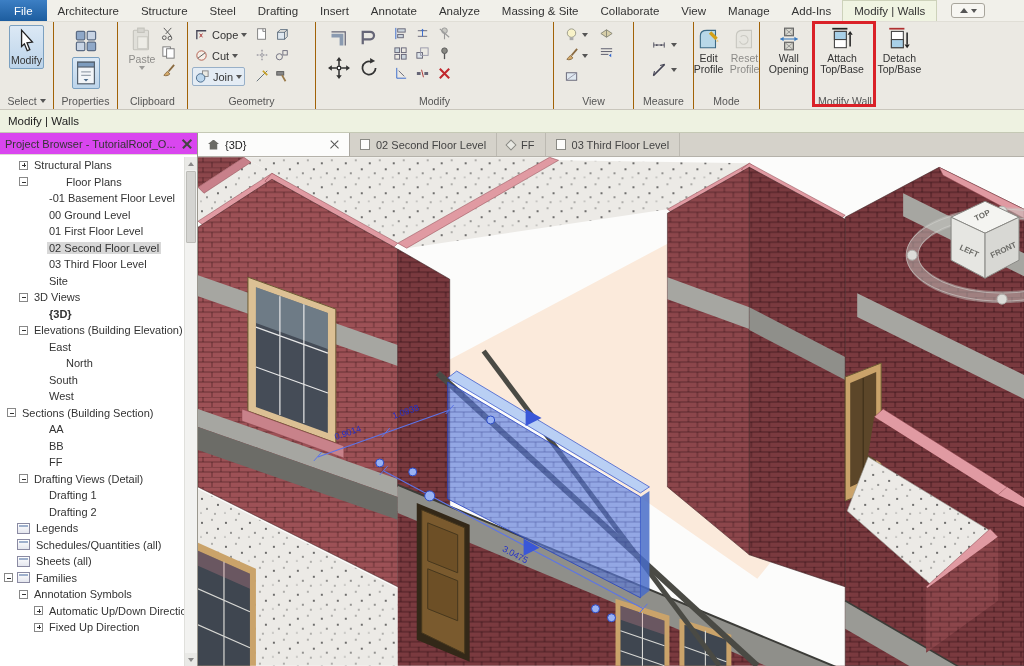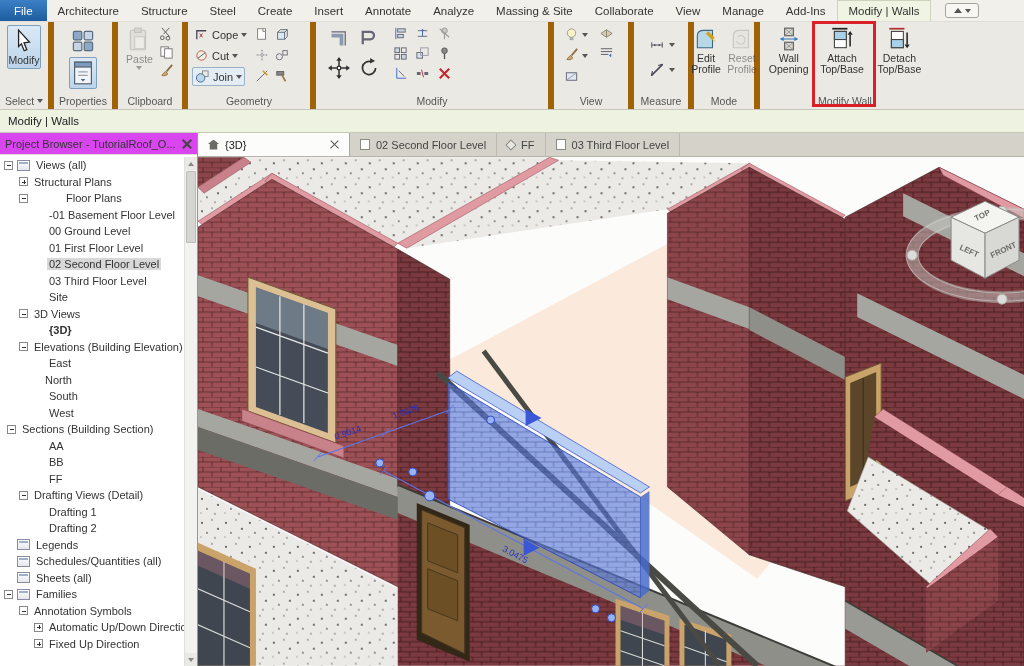--- a/index.html
+++ b/index.html
@@ -9,21 +9,21 @@
 .tabrow{height:22px;background:#f1f0ea;display:flex;align-items:stretch;border-bottom:1px solid #e0ded6}
 .rtabs{display:flex}
 .rtab{padding:0 11px;display:flex;align-items:center;font-size:11.5px;color:#333;cursor:default;white-space:nowrap}
 .rtab-file{background:linear-gradient(#3c7fc4,#1d5d9f);color:#fff;padding:0 14px}
 .rtab.ctx{background:#f0f4e2;border:1px solid #cdd2ba;border-bottom:none}
 .collapse{margin-left:14px;align-self:center;width:34px;height:15px;border:1px solid #a8a59c;border-radius:3px;background:#f7f6f2;display:flex;align-items:center;justify-content:center;gap:3px}
 .tri-up{width:0;height:0;border-left:4px solid transparent;border-right:4px solid transparent;border-bottom:5px solid #555}
 .dcaret{width:0;height:0;border-left:3.5px solid transparent;border-right:3.5px solid transparent;border-top:4px solid #555;display:inline-block}
 
 .ribbon{height:88px;background:#ebe9e3;display:flex;border-bottom:1px solid #c9c6bc}
-.panel{display:flex;flex-direction:column;border-right:6px solid #a16207;flex:none}
+.panel{display:flex;flex-direction:column;border-right:1px solid #a16207;flex:none}
 .pbody{flex:1;display:flex;align-items:flex-start;justify-content:center;padding:3px 4px;gap:4px;position:relative}
 .plabel{height:16px;display:flex;align-items:center;justify-content:center;font-size:10.5px;color:#555;gap:3px}
 .bigbtn{display:flex;flex-direction:column;align-items:center;gap:1px;font-size:10.5px;line-height:1.08;text-align:center;padding:2px 1px;border-radius:2px;color:#333}
 .bigbtn svg{flex:none}
 .active-blue{border:1px solid #7ba0c0;background:linear-gradient(#dce9f5,#bcd4ea)}
 .disabled{opacity:.52}
 .smallbtn{width:17px;height:17px;display:flex;align-items:center;justify-content:center}
 .grow{display:flex;align-items:center;gap:3px;font-size:11px;height:19px;padding:0 2px}
 .grow.pressed{border:1px solid #98b0c8;background:#e4ecf4;border-radius:2px}
 .mgrid{display:grid;grid-template-columns:repeat(3,18px);grid-auto-rows:18px;gap:2px 4px;align-content:start}
@@ -77,21 +77,21 @@
 </style>
 </head>
 <body>
 
 <div class="tabrow">
   <div class="rtabs">
       <div class="rtab rtab-file">File</div>
       <div class="rtab">Architecture</div>
       <div class="rtab">Structure</div>
       <div class="rtab">Steel</div>
-      <div class="rtab">Create</div>
+      <div class="rtab">Drafting</div>
       <div class="rtab">Insert</div>
       <div class="rtab">Annotate</div>
       <div class="rtab">Analyze</div>
       <div class="rtab">Massing &amp; Site</div>
       <div class="rtab">Collaborate</div>
       <div class="rtab">View</div>
       <div class="rtab">Manage</div>
       <div class="rtab">Add-Ins</div>
     </div>
   <div class="rtab ctx">Modify | Walls</div>
@@ -481,25 +481,20 @@
     <span>Modify | Walls</span>
   </div>
 
 <div class="main">
   <div class="browser">
     <div class="btitle">
       <span class="t">Project Browser - TutorialRoof_O...</span>
       <span class="xicon"></span>
     </div>
     <div class="tree">
-        <div class="trow" style="padding-left: 4px;">
-          <span class="tog"></span>
-          <span class="ci"></span>
-          <span class="lab">Views (all)</span>
-        </div>
         <div class="trow" style="padding-left: 19px;">
           <span class="tog plus"></span>
           <span class="lab">Structural Plans</span>
         </div>
         <div class="trow" style="padding-left: 19px; gap: 32px;">
           <span class="tog"></span>
           <span class="lab">Floor Plans</span>
         </div>
         <div class="trow" style="padding-left: 34px;">
           <span class="tsp"></span>
@@ -534,21 +529,21 @@
           <span class="lab bold">{3D}</span>
         </div>
         <div class="trow" style="padding-left: 19px;">
           <span class="tog"></span>
           <span class="lab">Elevations (Building Elevation)</span>
         </div>
         <div class="trow" style="padding-left: 34px;">
           <span class="tsp"></span>
           <span class="lab">East</span>
         </div>
-        <div class="trow" style="padding-left: 30px;">
+        <div class="trow" style="padding-left: 51px;">
           <span class="tsp"></span>
           <span class="lab">North</span>
         </div>
         <div class="trow" style="padding-left: 34px;">
           <span class="tsp"></span>
           <span class="lab">South</span>
         </div>
         <div class="trow" style="padding-left: 34px;">
           <span class="tsp"></span>
           <span class="lab">West</span>

